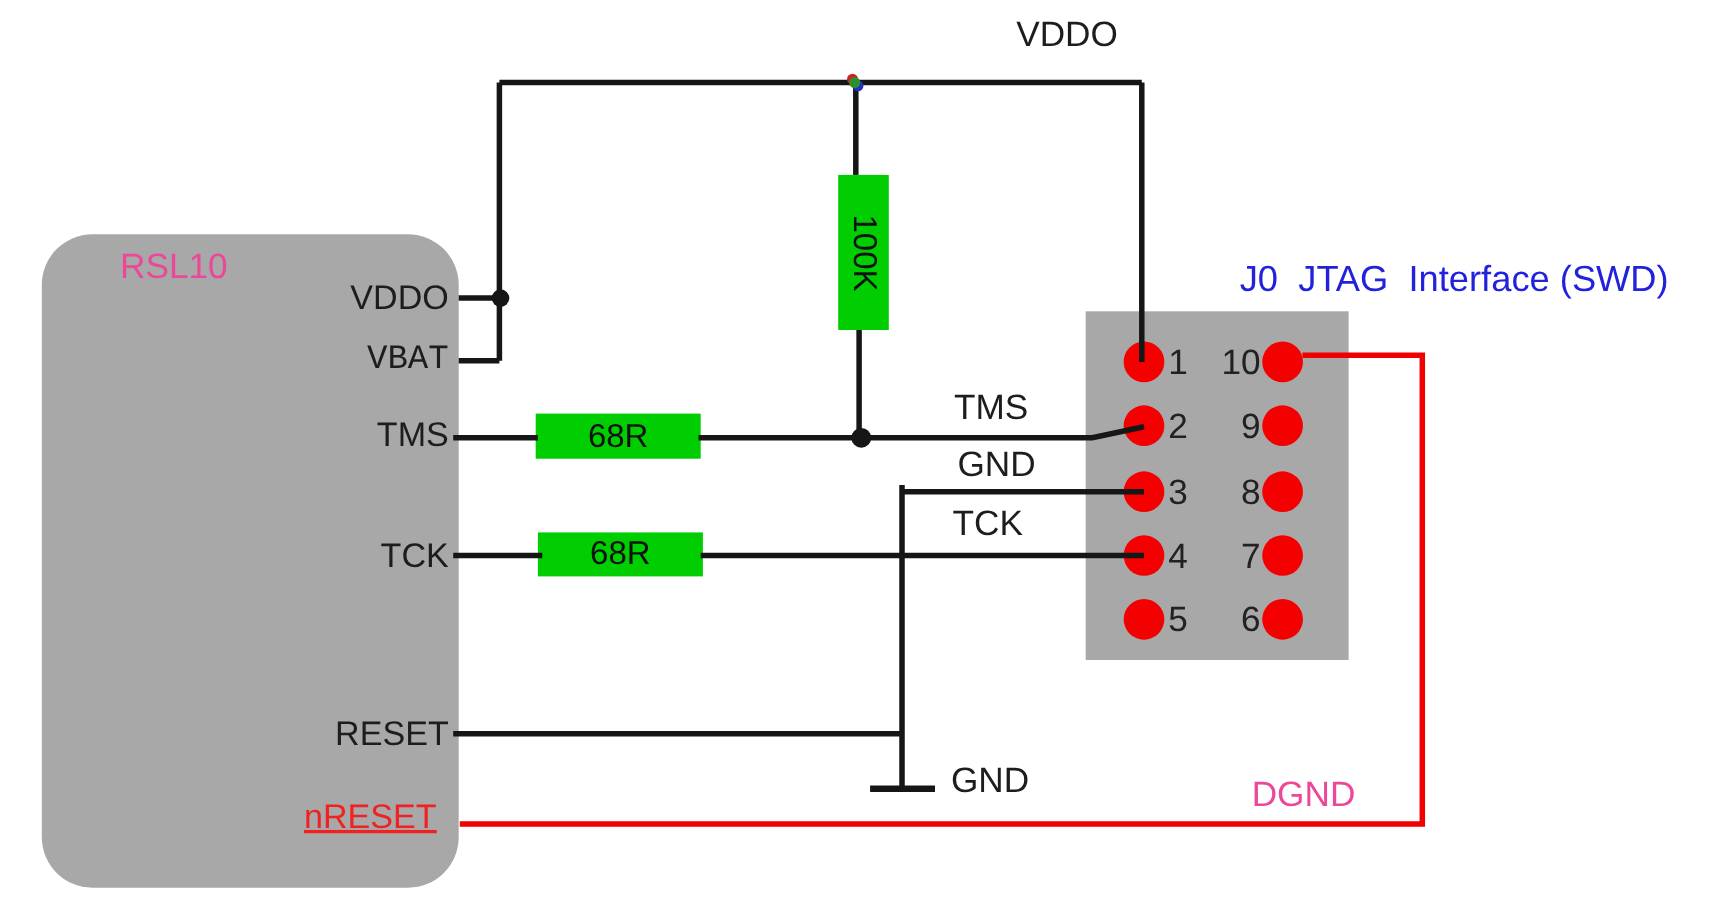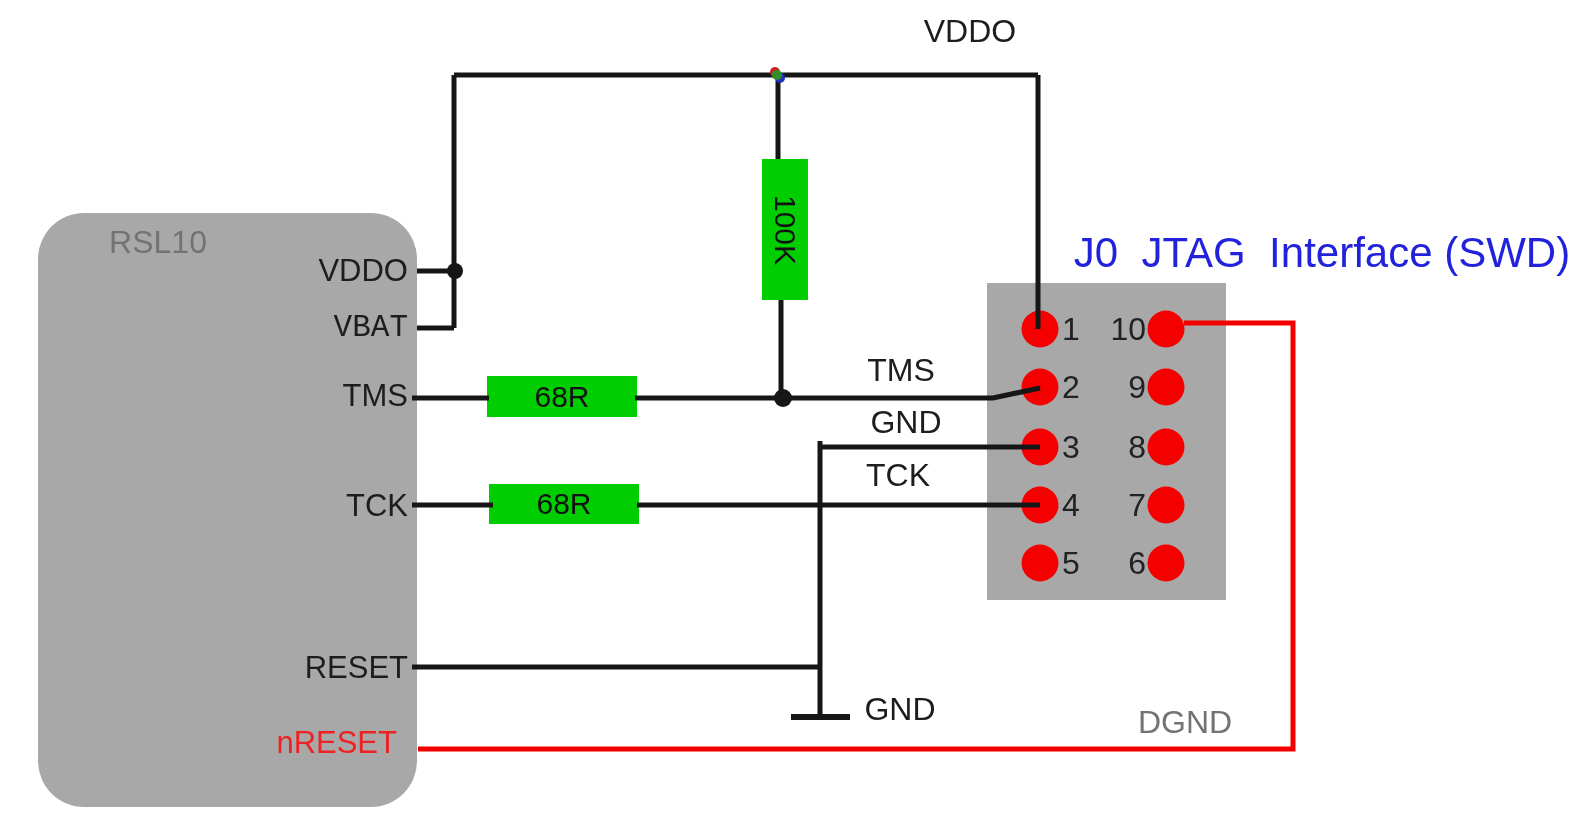--- a/index.html
+++ b/index.html
@@ -12,21 +12,21 @@
     background:#a8a8a8; border-radius:46px;
   }
   .connector {
     position:absolute; left:987px; top:283px; width:239px; height:317px;
     background:#a8a8a8;
   }
   .lbl {
     position:absolute; transform:translate(-50%,-50%);
     font-size:32px; color:#1d1d1d; white-space:pre; line-height:1;
   }
-  .lbl.red  { color:#737373; }
+  .lbl.red  { color:#ec4899; }
   .lbl.blue { color:#2222dd; }
   .chip-pin {
     position:absolute; transform:translateY(-50%);
     font-size:31px; color:#1d1d1d; line-height:1; text-align:right; white-space:pre;
   }
   .chip-pin.red { color:#ee2222; }
   .res {
     position:absolute; background:#00ce00; color:#111111;
     display:flex; align-items:center; justify-content:center;
     font-size:30px; line-height:1;
@@ -49,24 +49,24 @@
 <div class="canvas">
 
   <div class="chip"></div>
   <div class="lbl red" style="left:158px; top:242px;">RSL10</div>
 
   <div class="chip-pin" style="right:1169px; top:270px;">VDDO</div>
   <div class="chip-pin" style="right:1169px; top:327px;font-family:Liberation Mono, monospace;">VBAT</div>
   <div class="chip-pin" style="right:1169px; top:395px;">TMS</div>
   <div class="chip-pin" style="right:1169px; top:505px;">TCK</div>
   <div class="chip-pin" style="right:1169px; top:667px;">RESET</div>
-  <div class="chip-pin red" style="right:1180px; top:742px;">nRESET</div>
+  <div class="chip-pin red" style="right:1180px; top:742px;text-decoration:underline;">nRESET</div>
 
   <div class="connector"></div>
-  <div class="lbl blue" style="left:1322px; top:253px; font-size:42px;">J0  JTAG  Interface (SWD)</div>
+  <div class="lbl blue" style="left:1322px; top:253px; font-size:33px;">J0  JTAG  Interface (SWD)</div>
 
   <div class="pin-circle" style="left:1040px; top:329px;"></div>
   <div class="pin-circle" style="left:1040px; top:387px;"></div>
   <div class="pin-circle" style="left:1040px; top:447px;"></div>
   <div class="pin-circle" style="left:1040px; top:505px;"></div>
   <div class="pin-circle" style="left:1040px; top:563px;"></div>
 
   <div class="pin-circle" style="left:1166px; top:329px;"></div>
   <div class="pin-circle" style="left:1166px; top:387px;"></div>
   <div class="pin-circle" style="left:1166px; top:447px;"></div>

